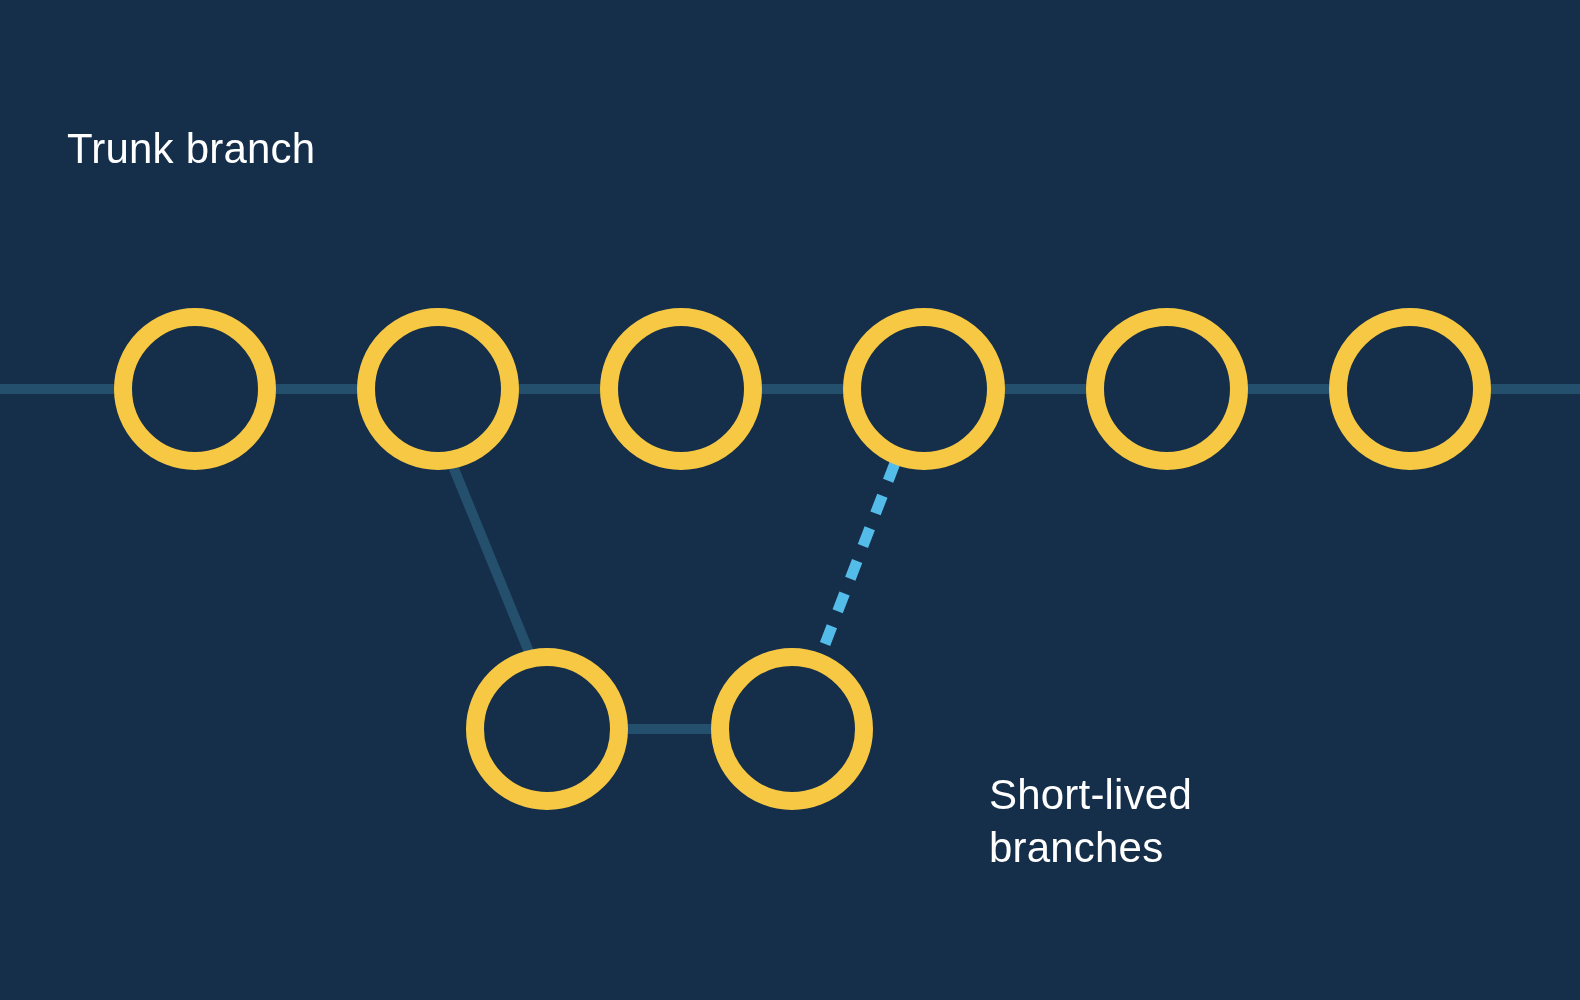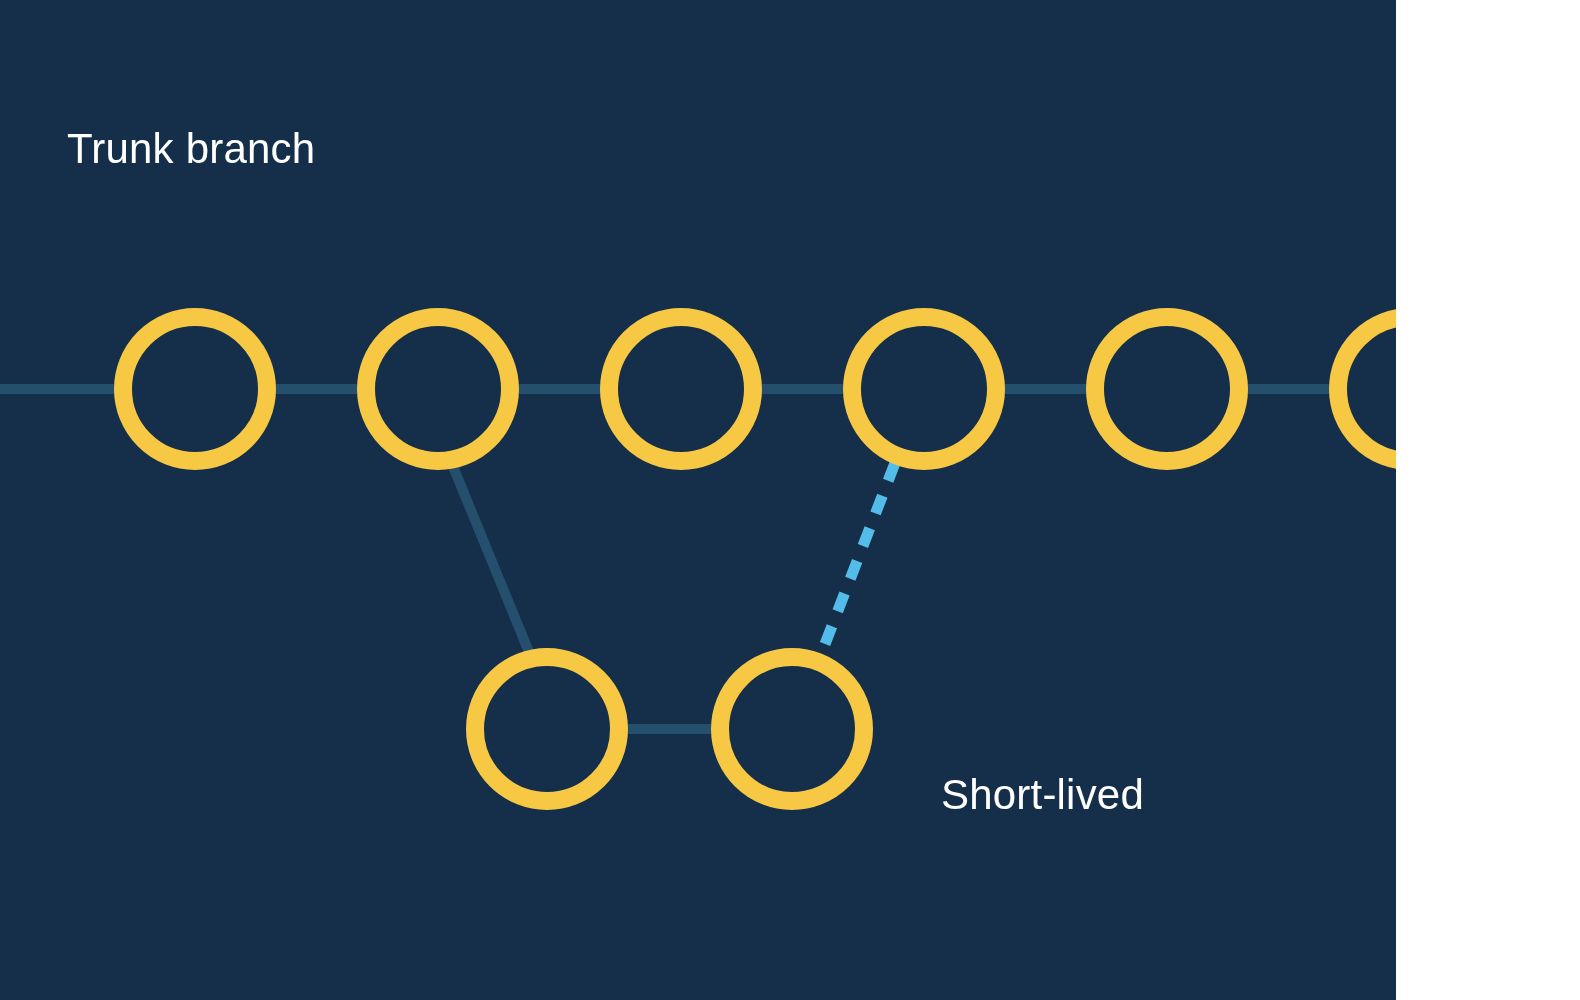--- a/index.html
+++ b/index.html
@@ -1,21 +1,21 @@
 <!DOCTYPE html>
 <html><head>
 <meta charset="utf-8">
 <style>
   html, body {
     margin: 0;
     padding: 0;
   }
   .canvas {
     position: relative;
-    width: 1396px;
+    width: 1580px;
     height: 1000px;
     background: #152F4A;
     overflow: hidden;
     font-family: "Liberation Sans", sans-serif;
   }
   .canvas svg {
     position: absolute;
     left: 0;
     top: 0;
     width: 1580px;
@@ -57,17 +57,18 @@
       <circle cx="1167" cy="389" r="72" fill="#152F4A" stroke="#F7C843" stroke-width="18"></circle>
       <circle cx="1410" cy="389" r="72" fill="#152F4A" stroke="#F7C843" stroke-width="18"></circle>
       <circle cx="547" cy="729" r="72" fill="#152F4A" stroke="#F7C843" stroke-width="18"></circle>
       <circle cx="792" cy="729" r="72" fill="#152F4A" stroke="#F7C843" stroke-width="18"></circle>
     </svg>
 
   <div class="label label-trunk" style="color: rgb(255, 255, 255);">
     <div>Trunk branch</div>
   </div>
 
-  <div class="label label-short" style="color: rgb(255, 255, 255);">
+  <div class="label label-short" style="color: rgb(255, 255, 255); margin-left: 48px;">
     <div>Short-lived</div>
+    <div>branches</div>
   </div>
 
 </div>
 
 </body></html>

